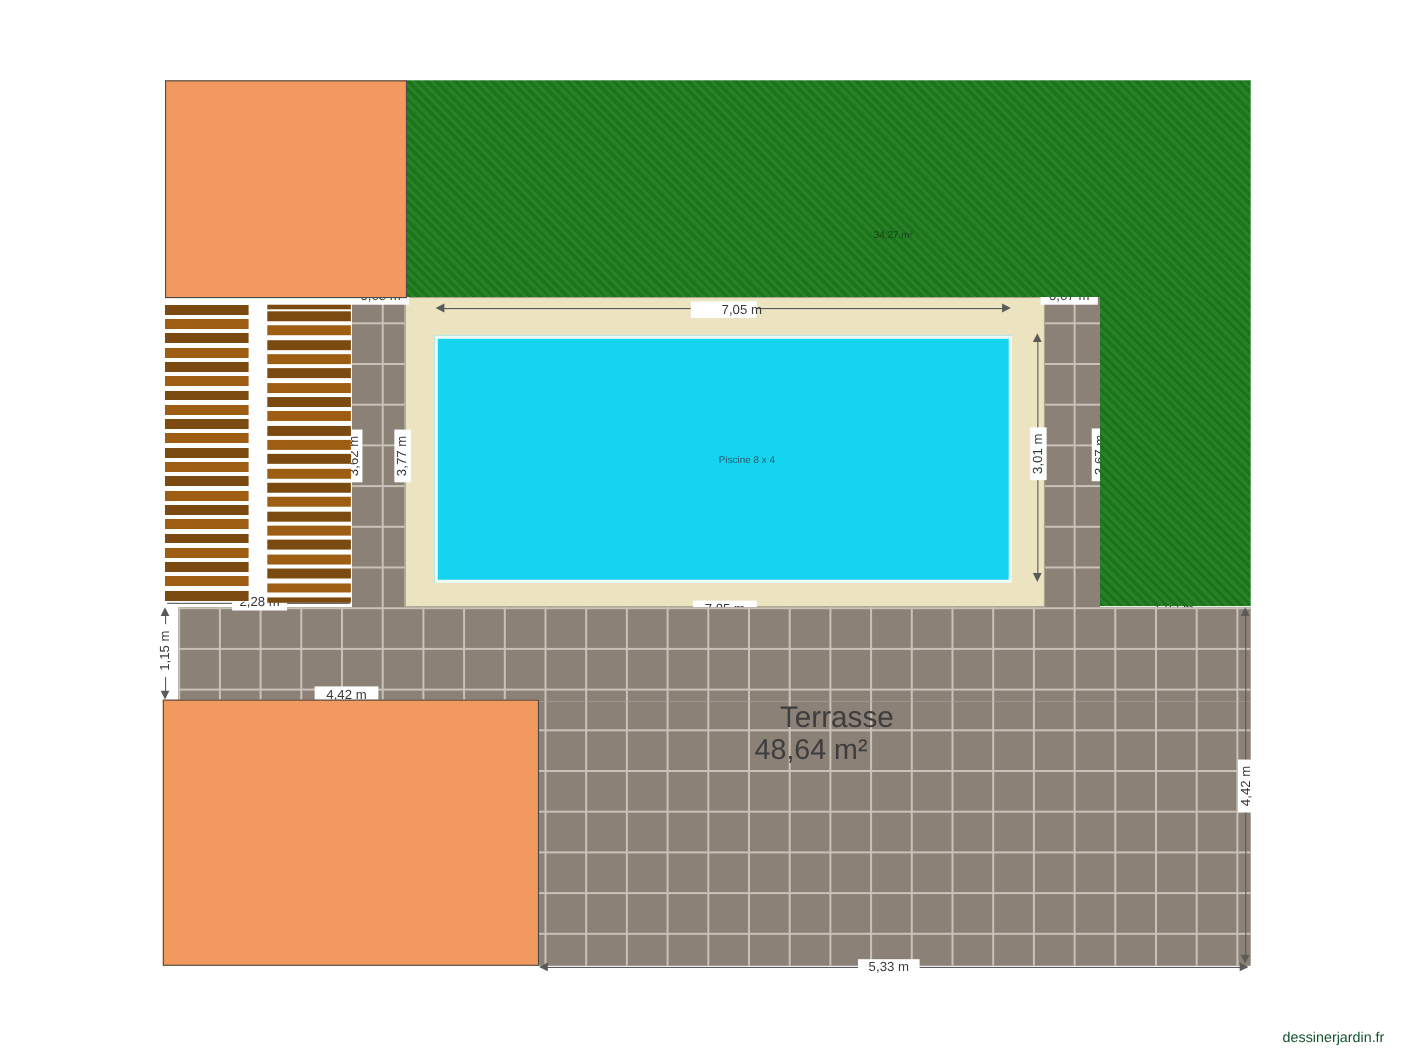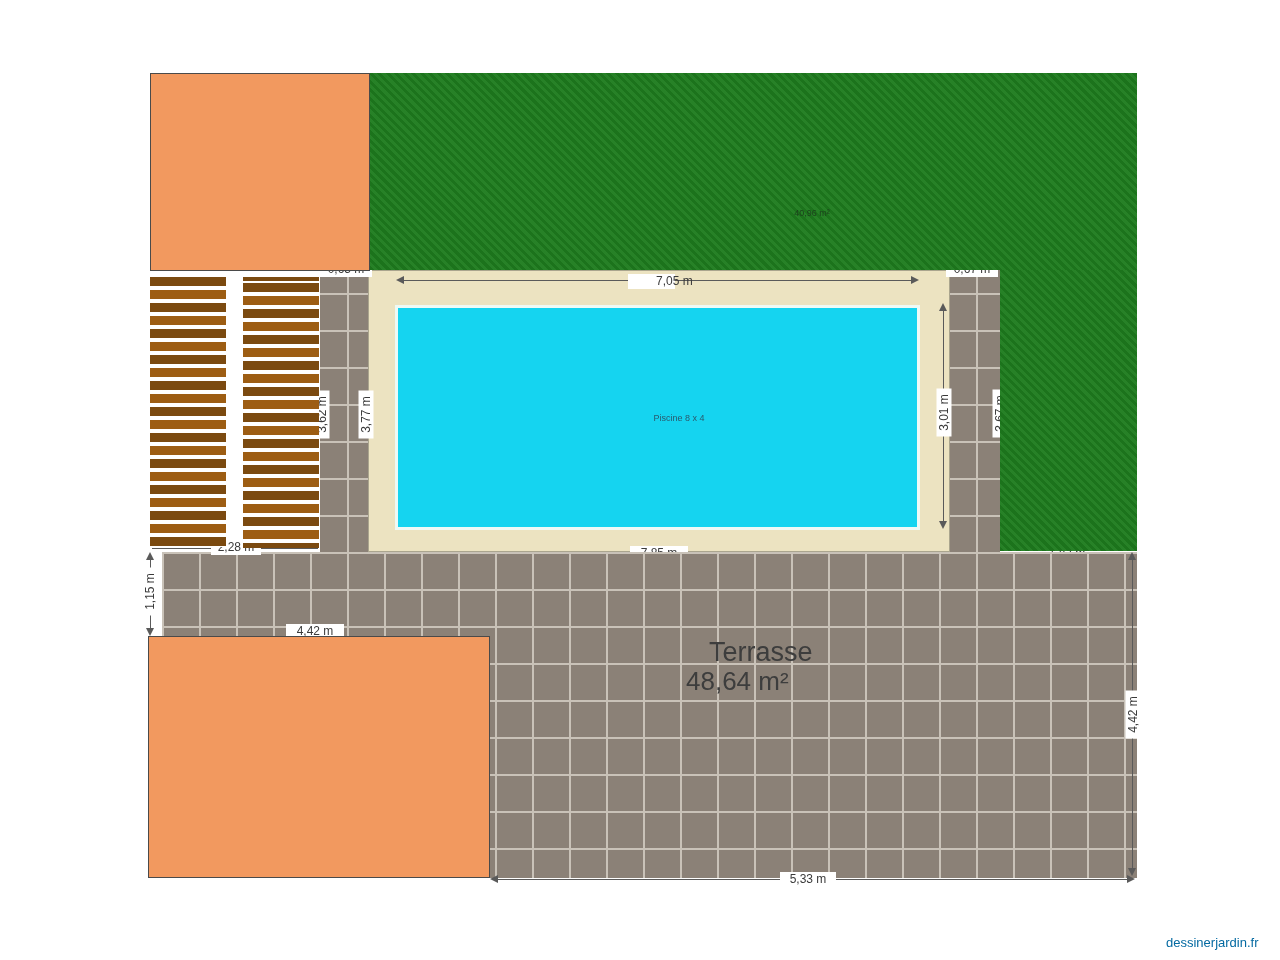--- a/index.html
+++ b/index.html
@@ -30,21 +30,21 @@
   .ar-l{border-top:4px solid transparent;border-bottom:4px solid transparent;border-right:8px solid #5a5a5a;}
   .ar-r{border-top:4px solid transparent;border-bottom:4px solid transparent;border-left:8px solid #5a5a5a;}
   .ar-u{border-left:4px solid transparent;border-right:4px solid transparent;border-bottom:8px solid #5a5a5a;}
   .ar-d{border-left:4px solid transparent;border-right:4px solid transparent;border-top:8px solid #5a5a5a;}
 
   .terrasse-label{position:absolute;left:686px;top:638px;color:#3d3d3d;}
   .terrasse-label .l1{font-size:27px;line-height:29px;margin-left:23px;}
   .terrasse-label .l2{font-size:26px;line-height:28px;}
   .lawn-label{position:absolute;left:770px;top:208px;width:84px;text-align:center;
               font-size:9px;color:#1c421c;}
-  .watermark{position:absolute;left:1166px;top:935px;font-size:13px;color:#0369a1;}
+  .watermark{position:absolute;left:1166px;top:935px;font-size:13px;color:#14532d;}
 </style>
 </head>
 <body>
 
 <div class="canvas">
 
   <div class="tiles" style="left:320px;top:268px;width:48px;height:284px;background-position:27px 25px;"></div>
   <div class="tiles" style="left:950px;top:268px;width:50px;height:284px;background-position:26px 25px;"></div>
 
   <div class="surround" style="left:368px;top:270px;width:582px;height:282px;"></div>
@@ -67,28 +67,28 @@
 
   <div class="chip" style="left:286px;top:624px;width:58px;">4,42 m</div>
 
   <div class="bldg" style="left:148px;top:636px;width:342px;height:242px;"></div>
 
   <div class="deck" style="left:150px;top:277px;width:76px;height:270px;"></div>
   <div class="deck" style="left:243px;top:277px;width:76px;height:271px;background-position:0 6px;"></div>
 
   <div class="lawn" style="left:370px;top:73px;width:767px;height:197px;"></div>
   <div class="lawn" style="left:1000px;top:270px;width:137px;height:281px;"></div>
-  <div class="lawn-label">40,96 m²</div>
+  <div class="lawn-label">34,27 m²</div>
 
   <div class="bldg" style="left:150px;top:73px;width:220px;height:198px;"></div>
 
   <div class="dl" style="left:400px;top:280px;width:515px;height:1px;"></div>
   <div class="ar ar-l" style="left:396px;top:276px;"></div>
   <div class="ar ar-r" style="left:911px;top:276px;"></div>
-  <div class="chip" style="left:628px;top:274px;width:47px;padding-left:28px;">7,05 m</div>
+  <div class="chip" style="left:628px;top:274px;width:60px;padding-left:28px;">7,05 m</div>
 
   <div class="dl" style="left:943px;top:307px;width:1px;height:216px;"></div>
   <div class="ar ar-u" style="left:939px;top:303px;"></div>
   <div class="ar ar-d" style="left:939px;top:521px;"></div>
   <div class="chip v" style="left:920px;top:405px;">3,01 m</div>
 
   <div class="chip v" style="left:342px;top:407px;">3,77 m</div>
 
   <div class="dl" style="left:150px;top:556px;width:1px;height:78px;"></div>
   <div class="ar ar-u" style="left:146px;top:552px;"></div>

